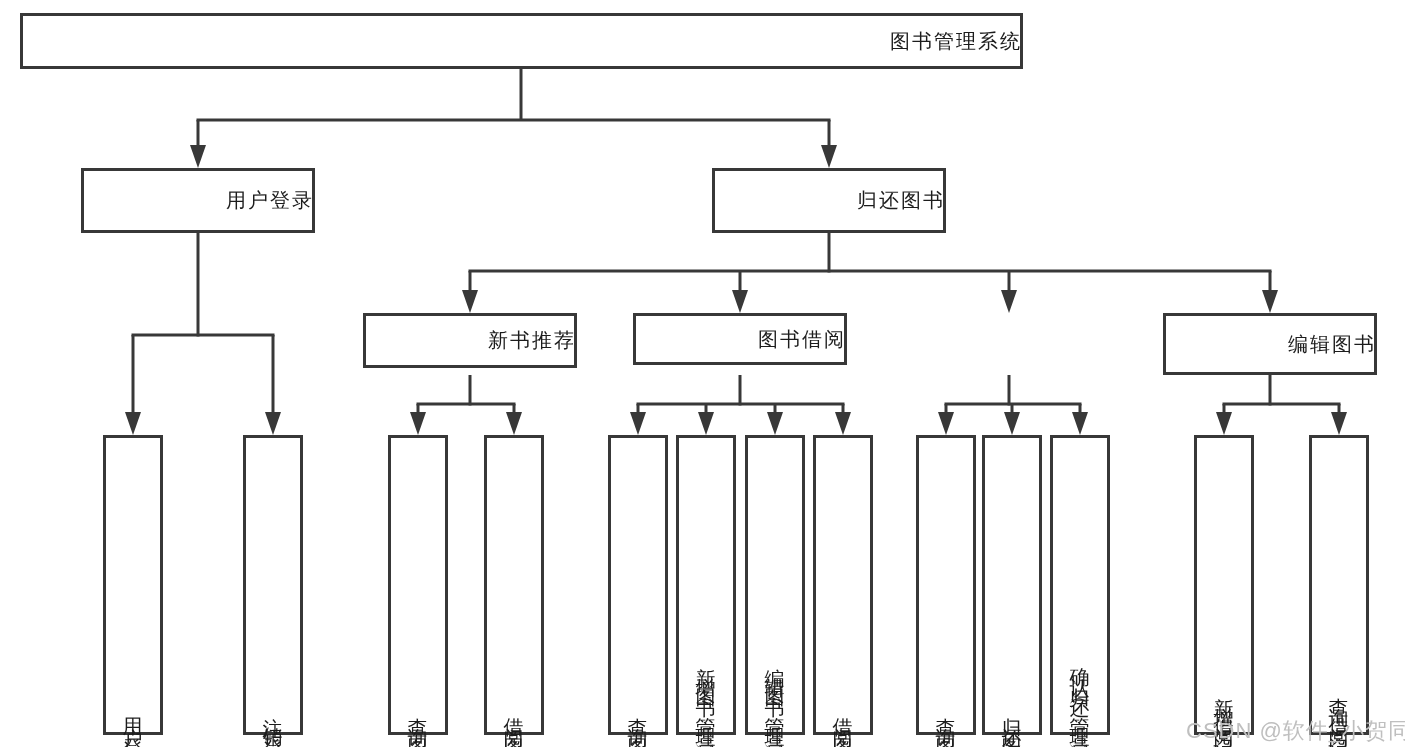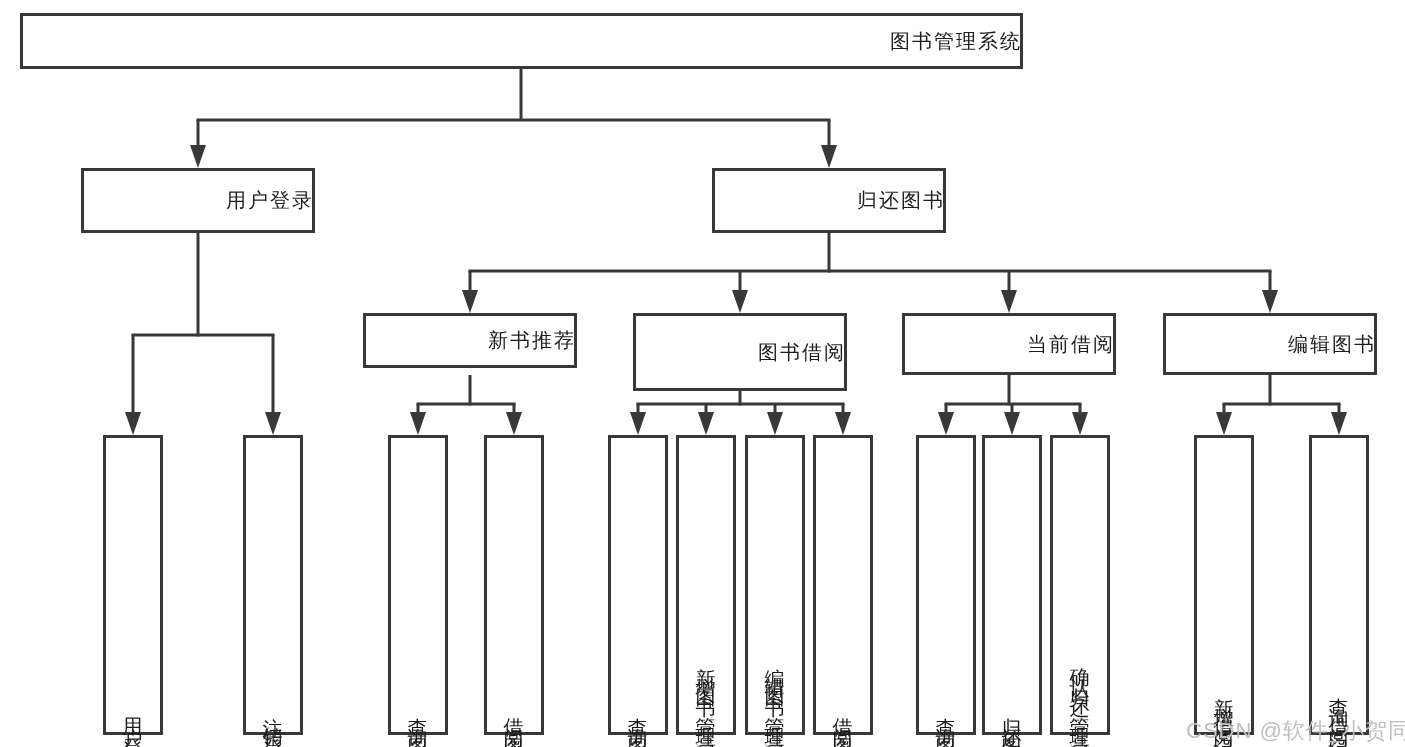--- a/index.html
+++ b/index.html
@@ -141,25 +141,22 @@
   <div class="node" style="left:81px; top:168px; width:234px; height:65px;">
     <span>用户登录</span>
   </div>
   <div class="node" style="left:712px; top:168px; width:234px; height:65px;">
     <span>归还图书</span>
   </div>
 
   <div class="node" style="left:363px; top:313px; width:214px; height:55px;">
     <span>新书推荐</span>
   </div>
-  <div class="node" style="left:633px; top:313px; width:214px; height:78px;">
+  <div class="node" style="left:633px; top:313px; width:214px; height:52px;">
     <span>图书借阅</span>
-  </div>
-  <div class="node" style="left:902px; top:313px; width:214px; height:62px;">
-    <span>当前借阅</span>
   </div>
   <div class="node" style="left:1163px; top:313px; width:214px; height:62px;">
     <span>编辑图书</span>
   </div>
 
   <div class="node leaf" style="left:103px; top:435px; width:60px; height:300px;">
     <span>用户登录</span>
   </div>
   <div class="node leaf" style="left:243px; top:435px; width:60px; height:300px;">
     <span>注销登录</span>

